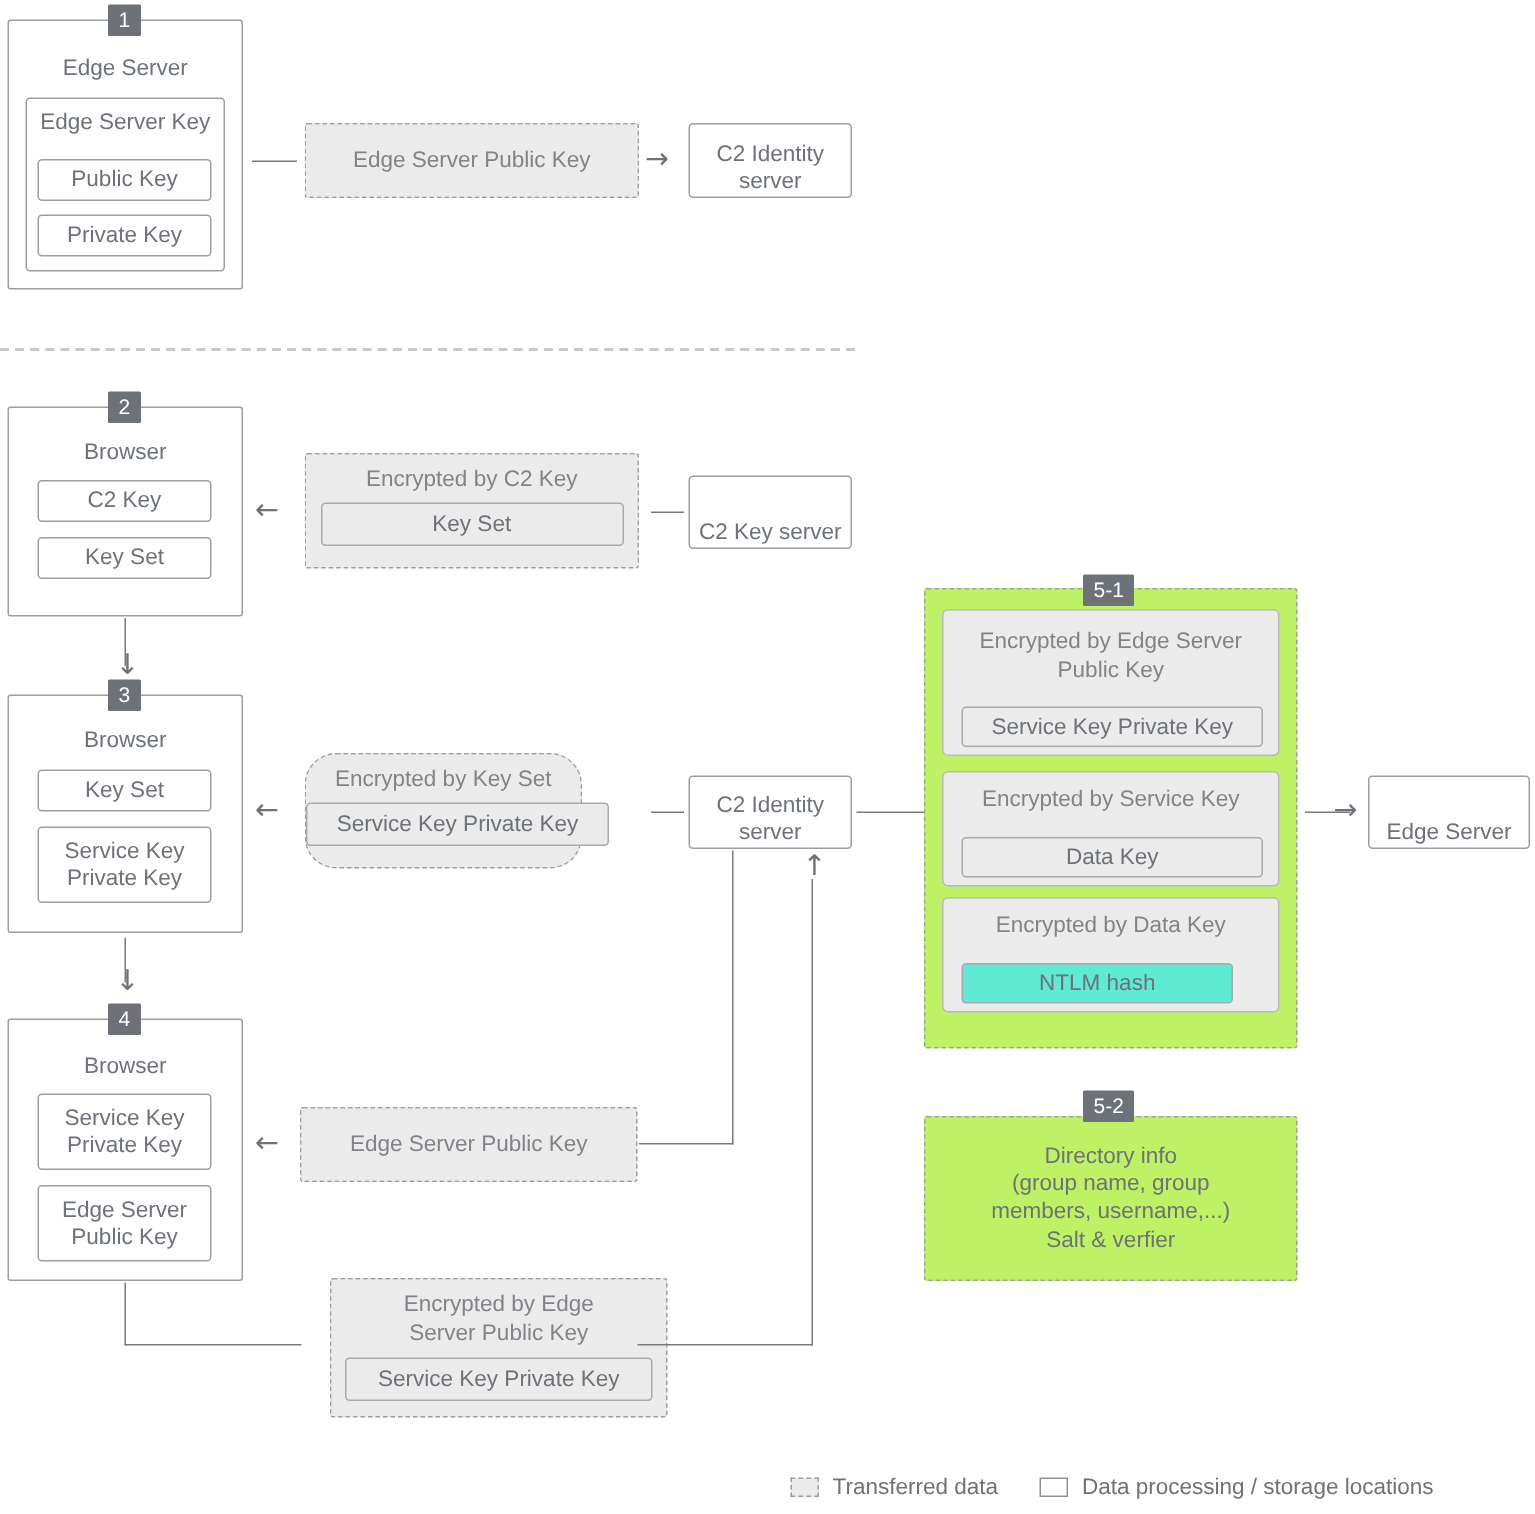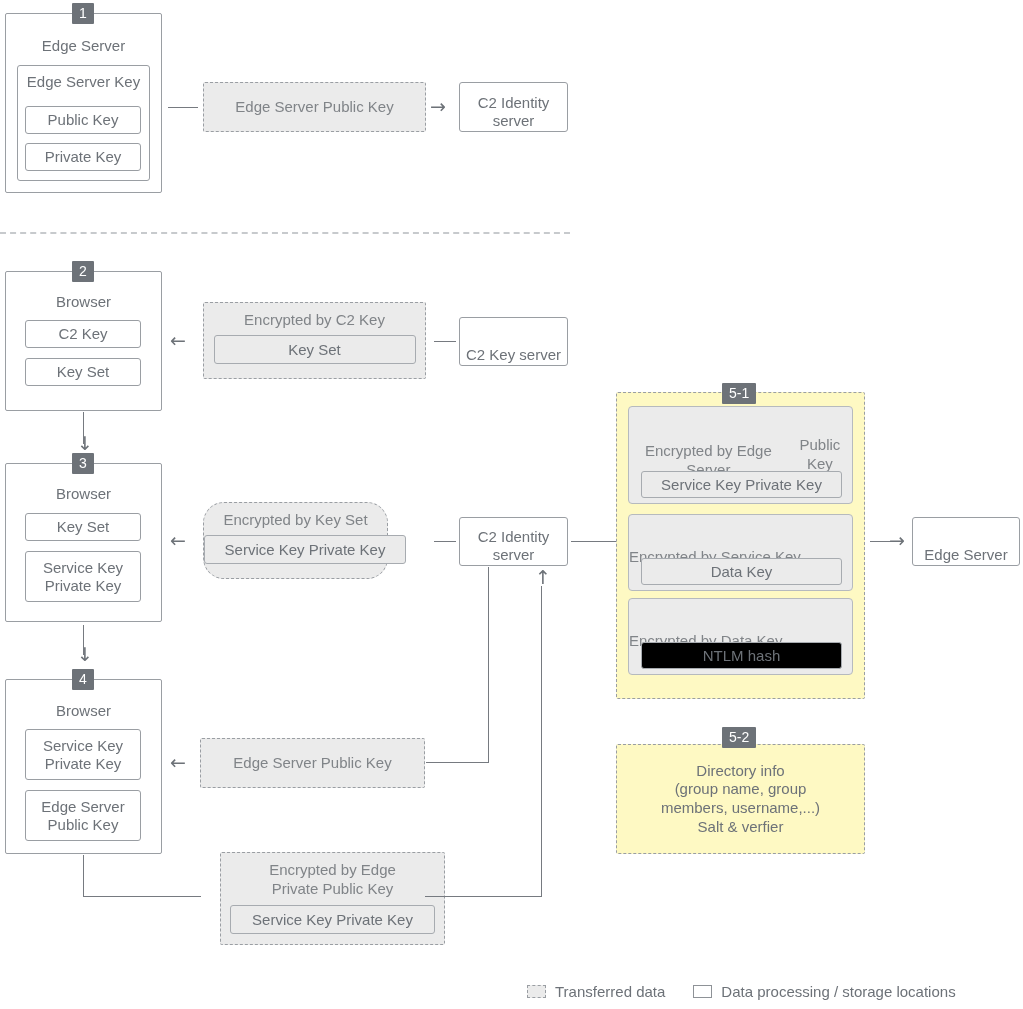--- a/index.html
+++ b/index.html
@@ -59,29 +59,29 @@
     border: 1px solid #a7abb0;
     border-radius: 3px;
     background: #ebebeb;
     display: flex;
     align-items: center;
     justify-content: center;
     text-align: center;
   }
   .group-box {
     border: 1px dashed #9a9ea3;
-    background: #fef9c3;
+    background: #bef264;
     border-radius: 2px;
   }
   .group-card {
     border: 1px solid #b6babe;
     border-radius: 4px;
     background: #ebebeb;
     display: flex;
-    flex-direction: row;
+    flex-direction: column;
     align-items: center;
   }
 
   
   .title-text {
     font-size: 15px;
     color: #6d7278;
     text-align: center;
     line-height: 1.25;
   }
@@ -249,21 +249,21 @@
 
   <div class="abs dashed-box" style="left:200px; top:738px; width:225px; height:50px; display:flex; align-items:center; justify-content:center;">
     <div class="caption">Edge Server Public Key</div>
   </div>
 
   <div class="line-v" style="left:488px; top:567px; height:196px;"></div>
   <div class="line-h" style="left:426px; top:762px; width:63px;"></div>
 
   <div class="abs dashed-box" style="left:200px; top:852px; width:225px; height:93px;margin-left:20px;">
     <div class="caption" style="margin-top:8px;">Encrypted by Edge</div>
-    <div class="caption">Private Public Key</div>
+    <div class="caption">Server Public Key</div>
     <div class="payload body-text" style="margin:6px auto 0; width:203px; height:27px;">Service Key Private Key</div>
   </div>
 
   <div class="line-v" style="left:83px; top:855px; height:42px;"></div>
   <div class="line-h" style="left:83px; top:896px; width:118px;"></div>
 
   <div class="line-h" style="left:425px; top:896px; width:117px;"></div>
   <div class="line-v" style="left:541px; top:586px; height:311px;"></div>
   <div class="arrow-glyph" style="left:535px; top:568px;">↑</div>
 
@@ -276,21 +276,21 @@
     <div class="abs inner-box body-text" style="left:12px; top:64px; width:201px; height:27px; background:#ebebeb; border-color:#a7abb0;">Service Key Private Key</div>
   </div>
 
   <div class="abs group-card" style="left:628px; top:514px; width:225px; height:77px;">
     <div class="caption" style="margin-top:9px;">Encrypted by Service Key</div>
     <div class="abs inner-box body-text" style="left:12px; top:43px; width:201px; height:27px; background:#ebebeb; border-color:#a7abb0;">Data Key</div>
   </div>
 
   <div class="abs group-card" style="left:628px; top:598px; width:225px; height:77px;">
     <div class="caption" style="margin-top:9px;">Encrypted by Data Key</div>
-    <div class="abs inner-box body-text" style="left:12px; top:43px; width:201px; height:27px; background:#000000; border-color:#a7abb0;">NTLM hash</div>
+    <div class="abs inner-box body-text" style="left:12px; top:43px; width:181px; height:27px; background:#5eead4; border-color:#a7abb0;">NTLM hash</div>
   </div>
 
   <div class="line-h" style="left:870px; top:541px; width:30px;"></div>
   <div class="arrow-glyph" style="left:889px; top:531px;">→</div>
 
   <div class="abs server-box title-text" style="left:912px; top:517px; width:108px; height:49px;">
     <span>Edge Server</span>
   </div>
 
   <div class="abs group-box" style="left:616px; top:744px; width:249px; height:110px; display:flex; flex-direction:column; align-items:center; justify-content:center;">

